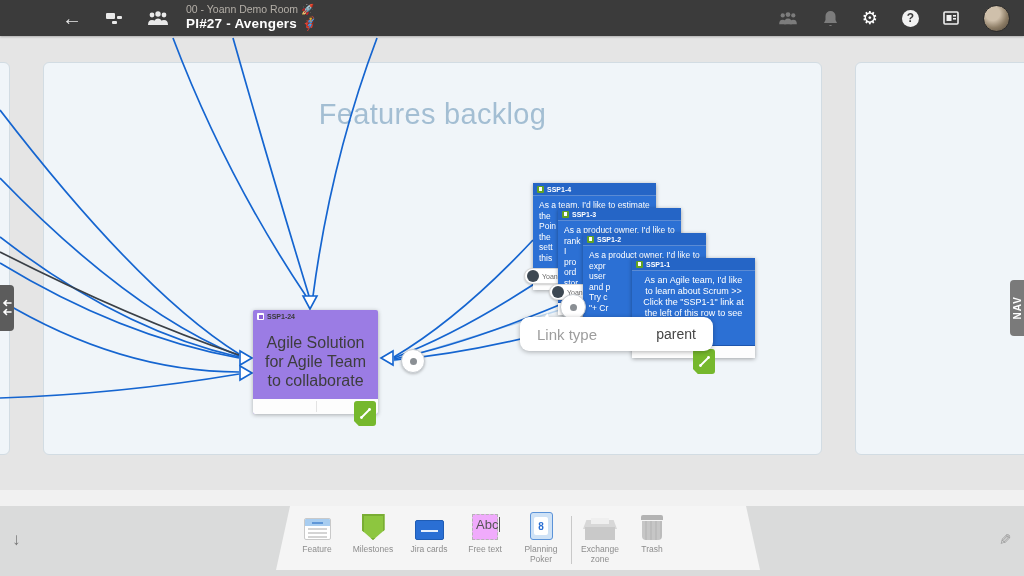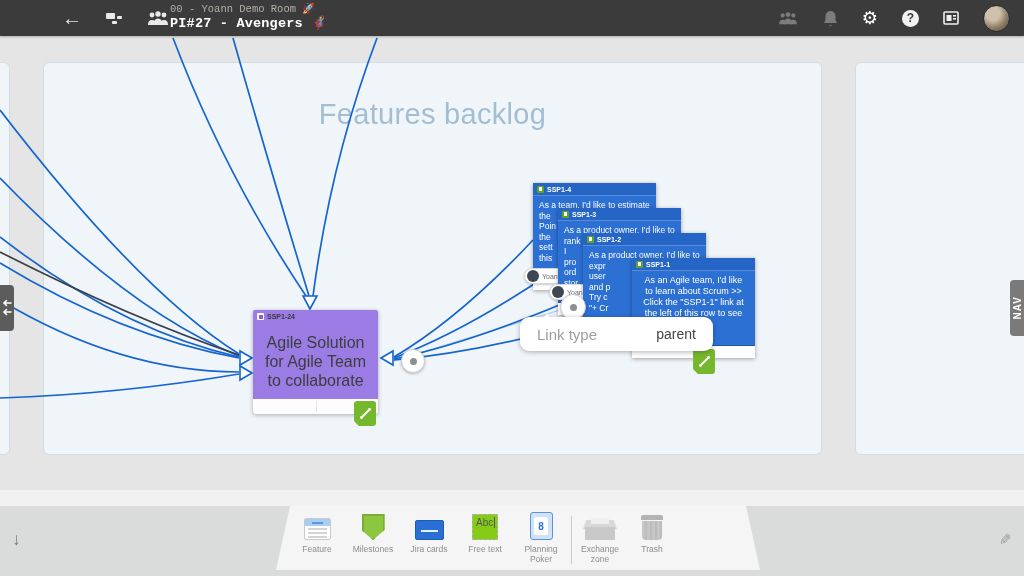--- a/index.html
+++ b/index.html
@@ -13,21 +13,21 @@
   .tb-btn { color:#e9e9e9; display:flex; align-items:center; justify-content:center; cursor:pointer; }
   .hamburger { width:20px; height:14px; margin-left:16px; display:flex; flex-direction:column; justify-content:space-between; }
   .hamburger i { display:block; height:2.5px; background:#e9e9e9; border-radius:1px; }
   .backarrow { margin-left:26px; font-size:20px; font-weight:bold; }
   .boards-ic { margin-left:24px; position:relative; width:18px; height:13px; }
   .boards-ic i { position:absolute; background:#e9e9e9; border-radius:1px; }
   .boards-ic .b1 { left:0; top:1px; width:9px; height:6px; }
   .boards-ic .b2 { left:11px; top:4px; width:5px; height:3px; }
   .boards-ic .b3 { left:6px; top:9px; width:5px; height:3px; }
   .team-ic { margin-left:22px; }
-  .titleblock { margin-left:0; line-height:1.25;font-family:Liberation Mono, monospace; }
+  .titleblock { margin-left:16px; line-height:1.25; }
   .room-name { font-size:10.5px; color:#b4afa8; }
   .board-name { font-size:13.5px; color:#ffffff; font-weight:bold; letter-spacing:.2px; }
   .tb-right { margin-left:auto; display:flex; align-items:center; gap:24px; padding-right:14px; }
   .dim { opacity:.5; }
   .gear { font-size:18px; color:#fff; }
   .help-circle { width:17px; height:17px; border-radius:50%; background:#f2f2f2; color:#3b3b3b;
                  font-size:12px; font-weight:bold; display:flex; align-items:center; justify-content:center; }
   .avatar { width:27px; height:27px; border-radius:50%;
             background:radial-gradient(circle at 35% 30%, #cfc0ab 0 30%, #8d7d66 60%, #4e4438 100%);
             border:1px solid #2a2a2a; }
@@ -117,21 +117,21 @@
 
   .ic-feature { width:27px; height:22px; background:#fff; border:1px solid #c9c9c9; border-radius:2px; overflow:hidden; }
   .ic-feature .fh { height:7px; background:#a8cdf0; display:flex; align-items:center; justify-content:center; }
   .ic-feature .fh i { width:11px; height:2px; background:#5f97d8; display:block; }
   .ic-feature .fl { height:2px; background:#d4d4d4; margin:2px 3px 0 3px; }
   .ic-milestone { width:23px; height:26px; background:#8dc63f; border-bottom:none;
                   clip-path:polygon(0 0,100% 0,100% 62%,50% 100%,0 62%); box-shadow:inset 0 0 0 2px #79ad33; }
   .ic-maint { width:27px; height:21px; background:#f8d936; border:1px solid #e4c32a; }
   .ic-jira { width:29px; height:20px; background:#2a6fd4; border:1px solid #1f5cb4; border-radius:2px; position:relative; }
   .ic-jira:after { content:""; position:absolute; left:5px; top:9px; right:5px; height:2px; background:#e8f0fb; }
-  .ic-free { width:26px; height:26px; background:#84cc16; border:1.5px dashed #b5b5b5; font-size:10px; color:#555;
+  .ic-free { width:26px; height:26px; background:#f0abfc; border:1.5px dashed #b5b5b5; font-size:13px; color:#555;
              padding:2px 0 0 3px; }
   .ic-free em { font-style:normal; border-right:1px solid #555; padding-right:1px; }
   .ic-poker { width:23px; height:28px; background:#cfe2f6; border:1.5px solid #5b93d8; border-radius:3px;
               display:flex; align-items:center; justify-content:center; }
   .ic-poker .in { width:14px; height:18px; background:#fff; border-radius:2px; color:#2a6fd4; font-size:10px;
                   font-weight:bold; display:flex; align-items:center; justify-content:center; }
   .ic-exch { position:relative; width:34px; height:22px; }
   .ic-exch .bx { position:absolute; left:2px; bottom:0; width:30px; height:13px; background:#c9c9c9; }
   .ic-exch .fl1 { position:absolute; left:0; top:2px; width:34px; height:9px; background:#d8d8d8;
                   clip-path:polygon(10% 0,90% 0,100% 100%,0 100%); }

